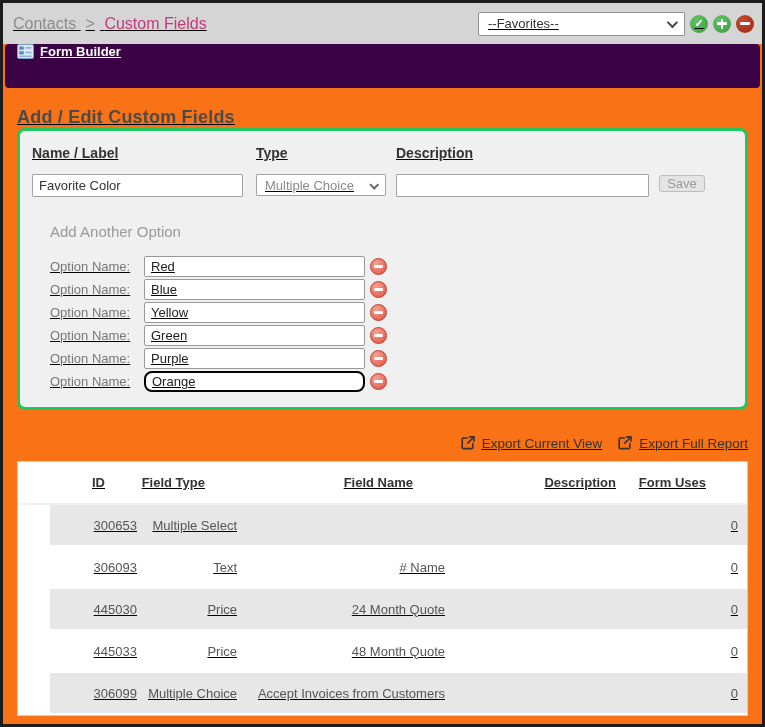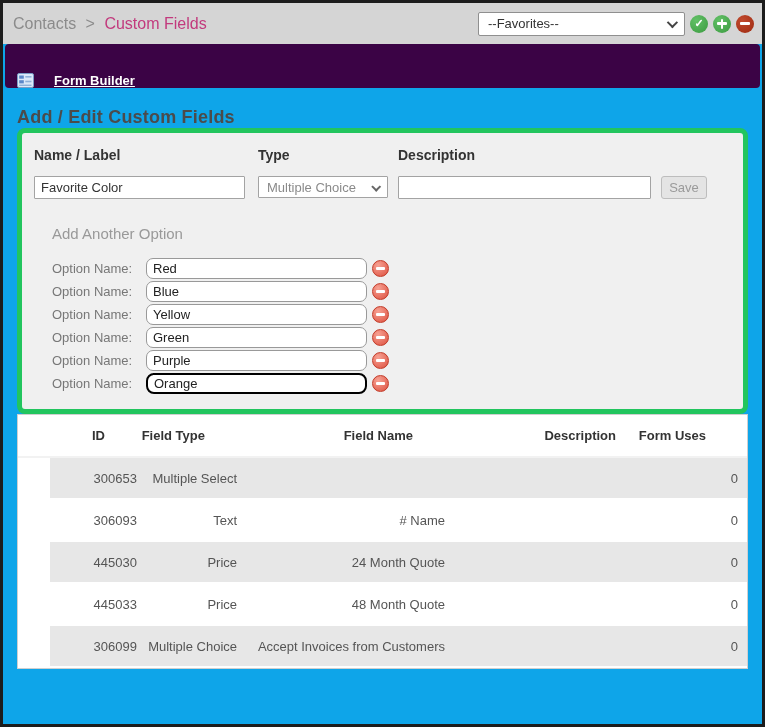--- a/index.html
+++ b/index.html
@@ -5,23 +5,24 @@
   * { margin:0; padding:0; box-sizing:border-box; }
   html,body { width:765px; height:727px; }
   body {
     font-family:"Liberation Sans", sans-serif;
     background:#fff;
     overflow:hidden;
   }
   .page {
     width:765px; height:727px;
     border:3px solid #1c1c1c;
-    background:#0ea5e9;
+    background:#f97316;
     overflow:hidden;
     position:relative;
+    text-decoration:underline;
   }
 
   
   .topbar {
     height:41px; background:#d5d5d5;
     display:flex; align-items:center; justify-content:space-between;
     padding:0 8px 0 10px;
   }
   .breadcrumb { font-size:16px; }
   .breadcrumb .crumb-section { color:#8b8b8b; }
@@ -46,33 +47,33 @@
   .circ.green { background:radial-gradient(circle at 35% 30%, #63c167, #3b9a40); }
   .circ.red   { background:radial-gradient(circle at 35% 30%, #c14a2e, #9e2a10); }
   .circ .glyph { color:#fff; font-size:11px; font-weight:bold; line-height:1; }
   .bar-h { position:absolute; width:10px; height:2.5px; background:#fff; border-radius:1px; }
   .bar-v { position:absolute; width:2.5px; height:10px; background:#fff; border-radius:1px; }
 
   
   .purple-bar {
     height:44px; background:#3b0345; border-radius:4px;
     margin:0 2px;
-    display:flex; align-items:flex-end; padding:0 12px; gap:20px;
+    display:flex; align-items:flex-start; padding:0 12px; gap:6px;
   }
   .fb-link {
     color:#fff; font-size:13px; font-weight:bold;
     text-decoration:underline; cursor:pointer;
   }
 
   
   .content { padding:12px 14px 0 14px; }
   .page-title { font-size:18px; font-weight:bold; color:#4b4b4b; margin-top:7px; letter-spacing:.2px; }
 
   .panel {
-    background:#f0f0f0; border:5px solid #22c55e; border-radius:8px;
+    background:#f0f0f0; border:3px solid #22c55e; border-radius:8px;
     width:731px; padding:14px 12px 14px 12px;
   }
   .form-grid {
     display:grid;
     grid-template-columns:224px 140px 263px 46px;
     column-gap:0;
   }
   .form-grid .c1 { grid-column:1; margin-right:13px; }
   .form-grid .c2 { grid-column:2; margin-right:10px; }
   .form-grid .c3 { grid-column:3; margin-right:10px; }
@@ -83,32 +84,32 @@
     background:#fff; font-family:"Liberation Sans",sans-serif;
     font-size:13px; color:#333; padding:0 6px; outline:none;
   }
   .sel-box {
     width:100%; height:22px; border:1px solid #a3a3a3; border-radius:1px; background:#fff;
     display:flex; align-items:center; justify-content:space-between;
     padding:0 8px; font-size:13px; color:#8a8a8a; cursor:default;
   }
   .sel-box .chev { transform:rotate(45deg) translateY(-1px); border-color:#666; width:7px; height:7px; }
   .save-btn {
-    width:46px; height:23px; background:#e4e4e4;
+    width:46px; height:17px; background:#e4e4e4;
     border:1px solid #bdbdbd; border-radius:3px;
     font-family:"Liberation Sans",sans-serif;
     font-size:13px; color:#9a9a9a; cursor:pointer;
   }
 
   .add-option { display:inline-block; font-size:15px; color:#999; margin:26px 0 15px 18px; cursor:pointer; }
 
   .option-row { display:flex; align-items:center; height:23px; padding-left:18px; }
   .option-label { font-size:13px; color:#777; width:94px; flex:0 0 auto; }
   .option-input {
-    width:221px; height:21px; border:1px solid #999; border-radius:7px;
+    width:221px; height:21px; border:1px solid #999; border-radius:2px;
     background:#fff; font-family:"Liberation Sans",sans-serif;
     font-size:13px; color:#222; padding:0 6px; outline:none; flex:0 0 auto;
   }
   .option-input.focused { border:2px solid #000; border-radius:8px; }
   .remove-btn {
     width:17px; height:17px; border-radius:50%; margin-left:5px;
     background:radial-gradient(circle at 35% 28%, #f7a193, #dd5140);
     border:1px solid #c23b28;
     display:inline-flex; align-items:center; justify-content:center;
     position:relative; cursor:pointer; flex:0 0 auto; padding:0;
@@ -258,20 +259,42 @@
             <span class="option-label">Option Name:</span>
             <input class="option-input focused" value="Orange" style="">
             <button class="remove-btn">
               <span class="bar-h"></span>
             </button>
           </div>
 
       </div>
     </div>
 
+    <div class="export-row">
+      <a class="export-link">
+        <span>
+          <svg width="16" height="16" viewBox="0 0 16 16" fill="none" stroke="#333" stroke-width="1.6" stroke-linecap="round" stroke-linejoin="round">
+            <path d="M12.8 8.6v3.8a1.2 1.2 0 0 1-1.2 1.2H3.4a1.2 1.2 0 0 1-1.2-1.2V4.2A1.2 1.2 0 0 1 3.4 3h4"></path>
+            <path d="M9.6 1.9h4.4v4.4"></path>
+            <path d="M13.6 2.3L7.8 8.1"></path>
+          </svg>
+        </span>
+        <span>Export Current View</span>
+      </a>
+      <a class="export-link">
+        <span>
+          <svg width="16" height="16" viewBox="0 0 16 16" fill="none" stroke="#333" stroke-width="1.6" stroke-linecap="round" stroke-linejoin="round">
+            <path d="M12.8 8.6v3.8a1.2 1.2 0 0 1-1.2 1.2H3.4a1.2 1.2 0 0 1-1.2-1.2V4.2A1.2 1.2 0 0 1 3.4 3h4"></path>
+            <path d="M9.6 1.9h4.4v4.4"></path>
+            <path d="M13.6 2.3L7.8 8.1"></path>
+          </svg>
+        </span>
+        <span>Export Full Report</span>
+      </a>
+    </div>
 
     <div class="ctable">
       <div class="trow thead">
         <div class="tcell">ID</div>
         <div class="tcell">Field Type</div>
         <div class="tcell">Field Name</div>
         <div class="tcell">Description</div>
         <div class="tcell">Form Uses</div>
         <div class="tcell"></div>
       </div>

